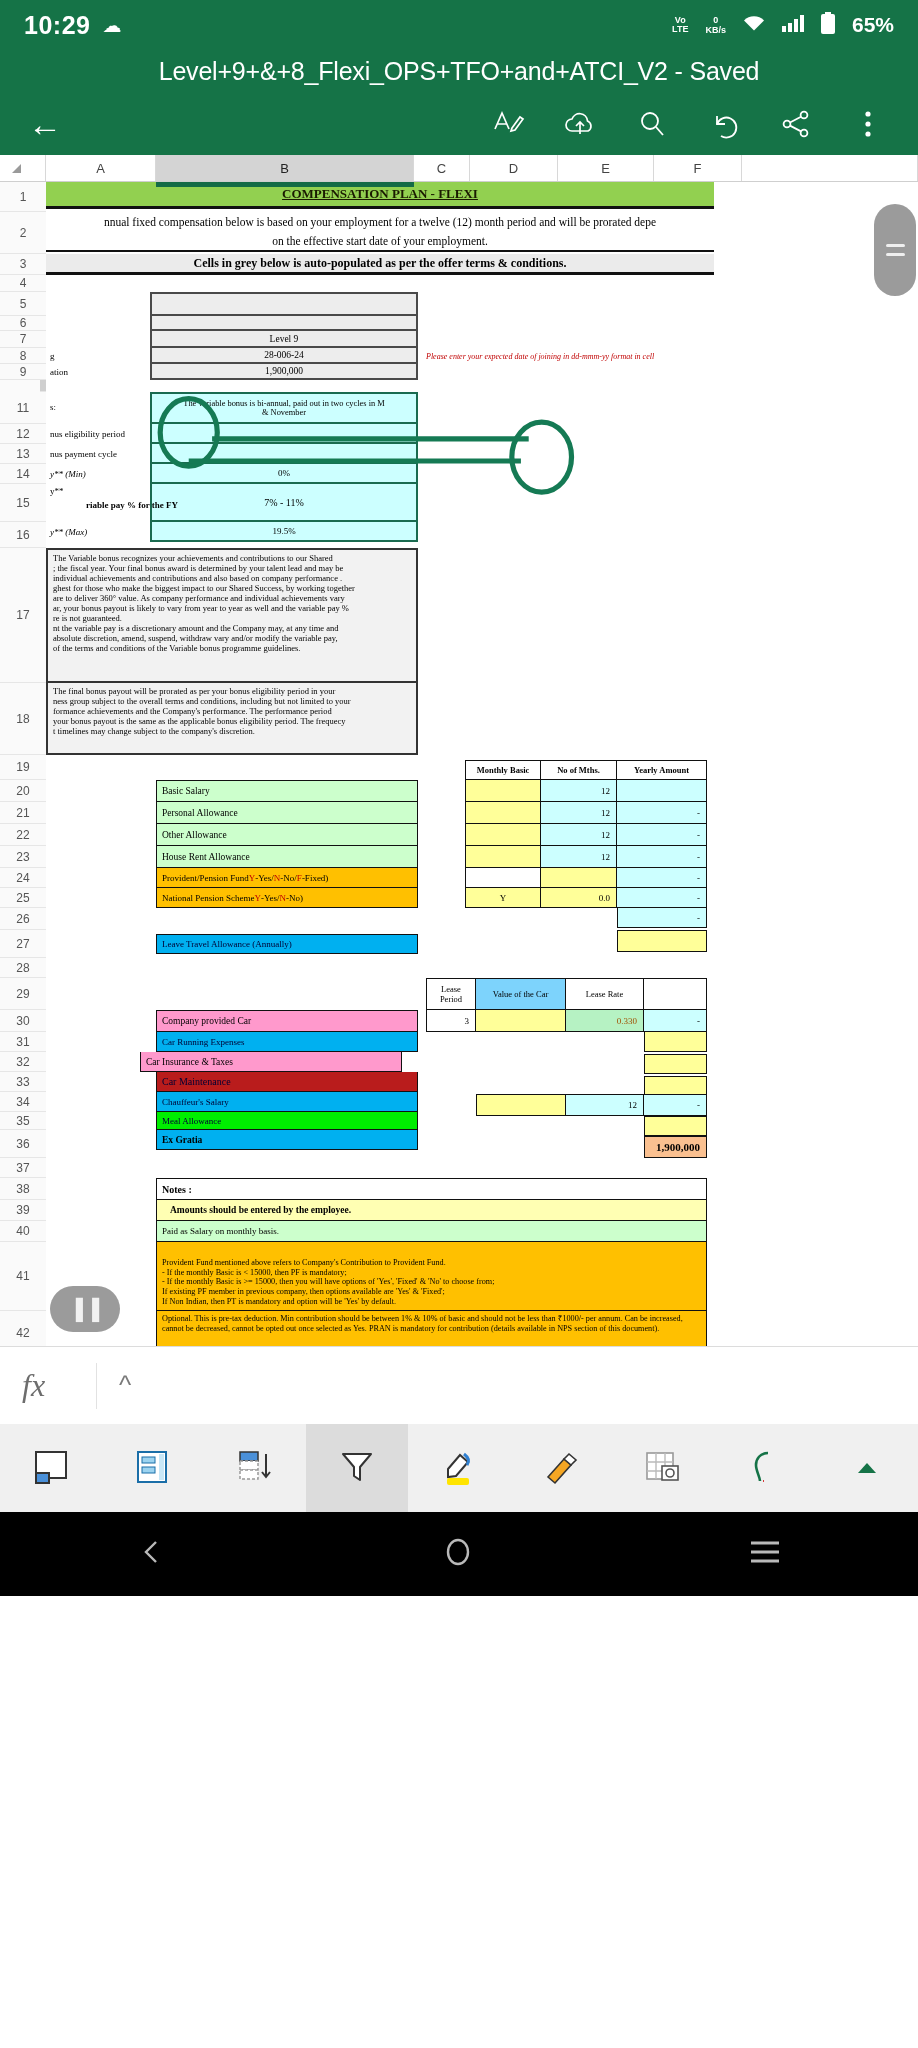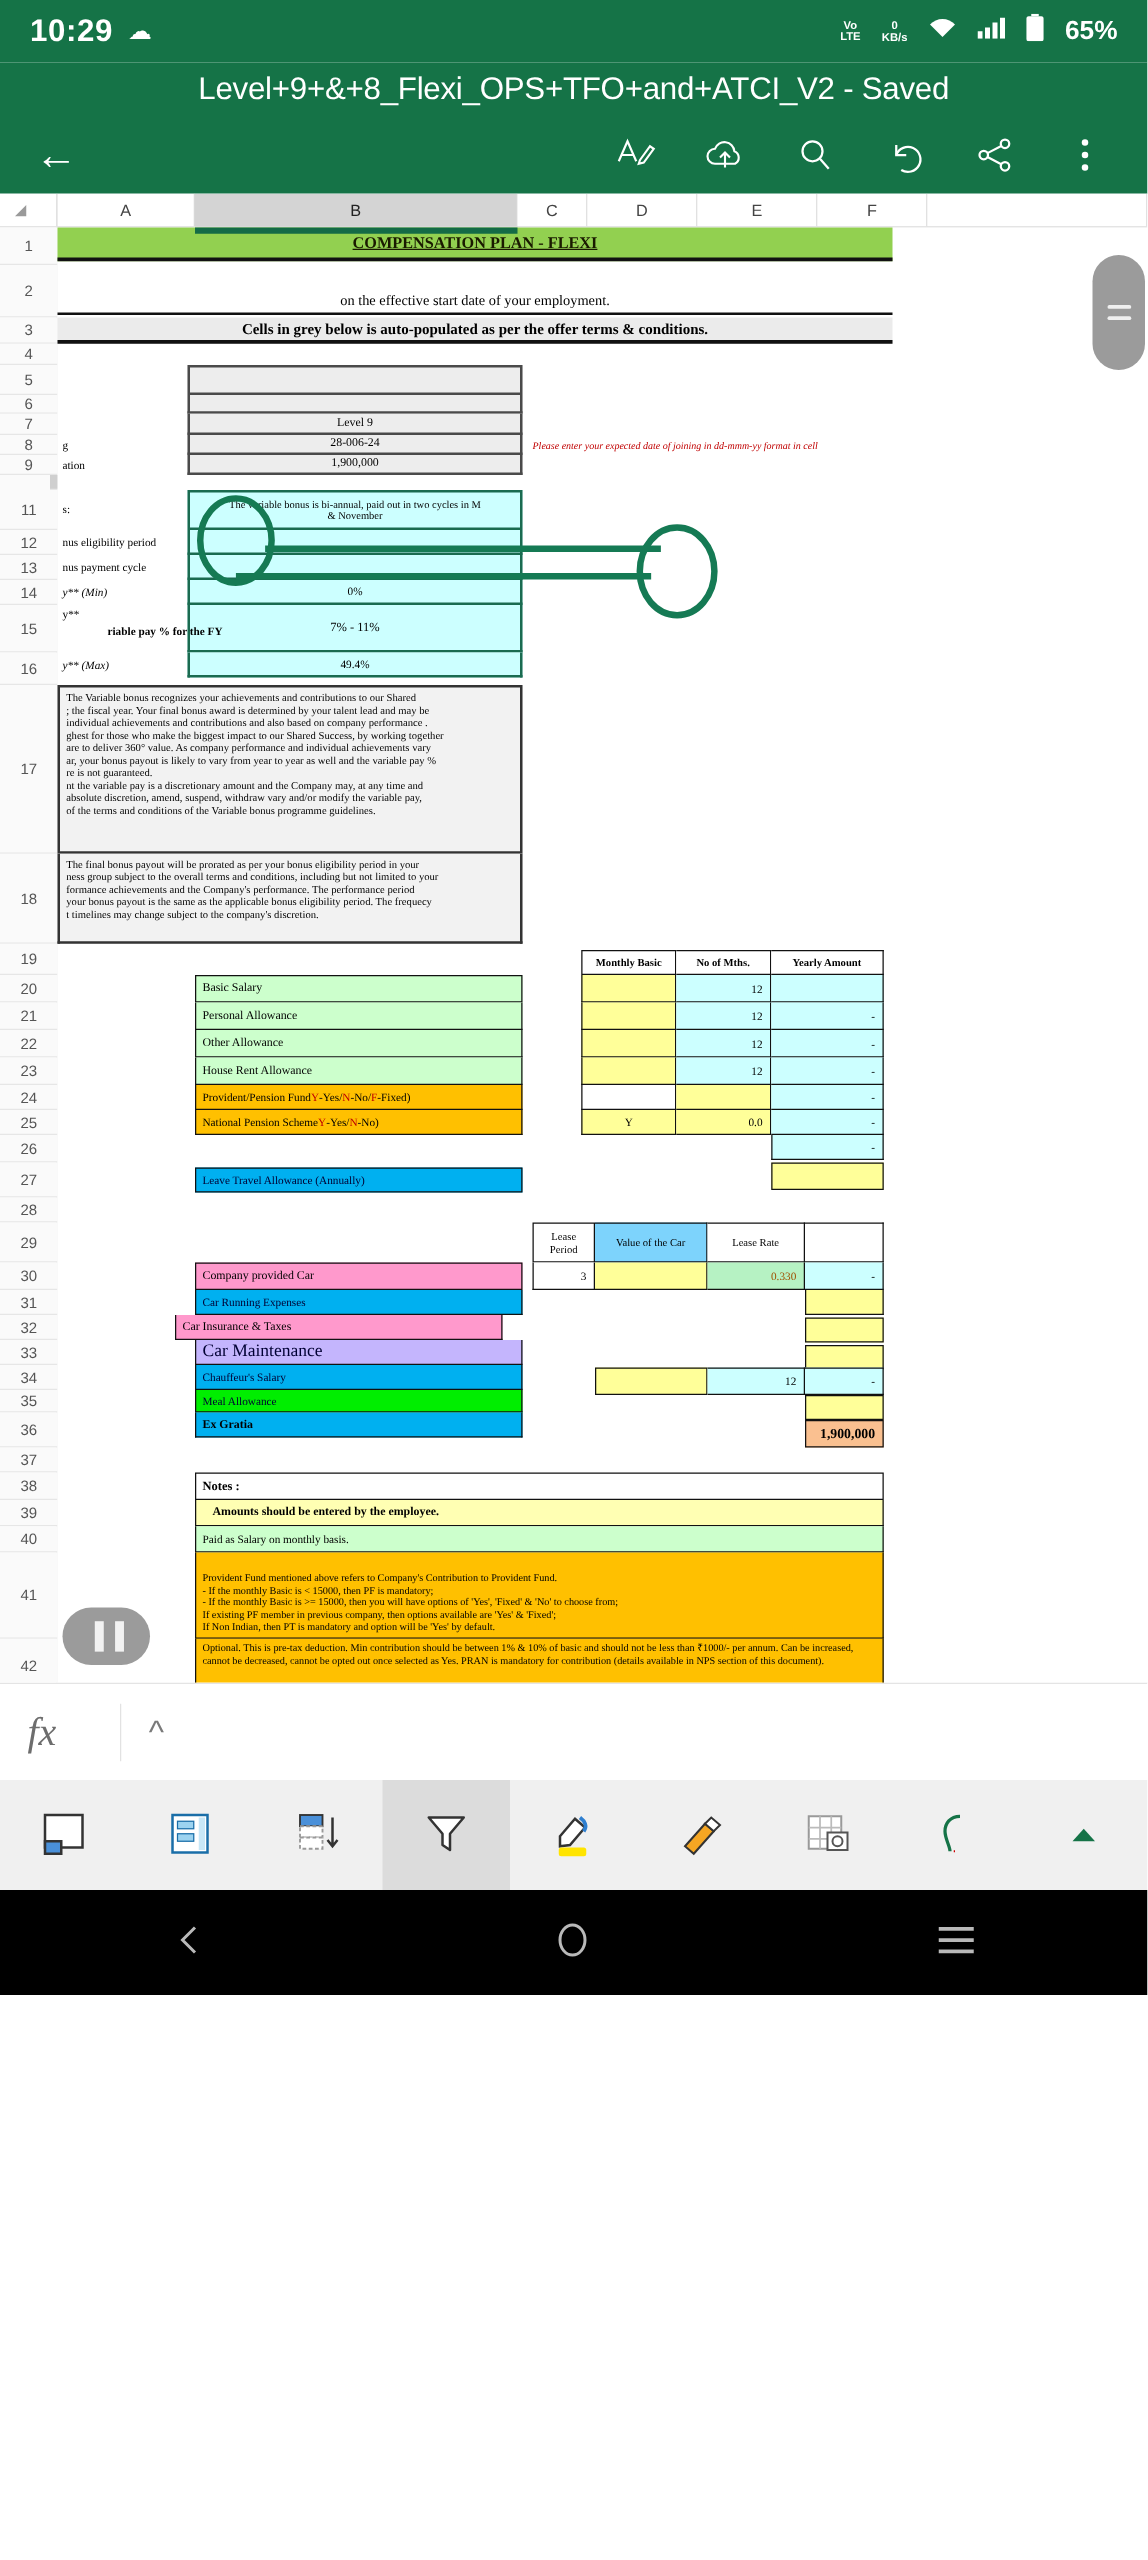--- a/index.html
+++ b/index.html
@@ -267,20 +267,21 @@
           <div class="rh" style="top: 996px; height: 22px;">38</div>
           <div class="rh" style="top: 1018px; height: 21px;">39</div>
           <div class="rh" style="top: 1039px; height: 21px;">40</div>
           <div class="rh" style="top: 1060px; height: 69px;">41</div>
           <div class="rh" style="top: 1129px; height: 44px;">42</div>
         </div>
       <div class="canvas" id="canvas">
 
         <div class="cell ctr serif bold" style="left:0;top:0;width:668px;height:27px;background:#92d050;color:#1a1a00;font-size:13px;text-decoration:underline;border-bottom:3px solid #111;">COMPENSATION  PLAN - FLEXI</div>
 
+        <div class="cell serif" style="left:0;top:30px;width:668px;height:20px;font-size:11.5px;display:flex;align-items:center;justify-content:center;">nnual fixed compensation below is based on your employment for a twelve (12) month period and will be prorated depe</div>
         <div class="cell serif ctr" style="left:0;top:50px;width:668px;height:20px;font-size:11.5px;border-bottom:2px solid #111;">on the effective start date of your employment.</div>
 
         <div class="cell serif bold ctr" style="left:0;top:72px;width:668px;height:21px;background:#ebebeb;font-size:12px;border-bottom:3px solid #111;">Cells in grey below is auto-populated as per the offer terms &amp; conditions.</div>
 
         <div class="cell" style="left:104px;top:110px;width:268px;height:24px;background:#ededed;border:2px solid #4a4a4a;"></div>
         <div class="cell" style="left:104px;top:134px;width:268px;height:15px;background:#ededed;border:2px solid #4a4a4a;border-top:none;"></div>
         <div class="cell ctr serif" style="left:104px;top:149px;width:268px;height:17px;background:#ededed;border:2px solid #4a4a4a;border-top:none;font-size:9.5px;">Level 9</div>
         <div class="cell ctr serif" style="left:104px;top:166px;width:268px;height:16px;background:#ededed;border:2px solid #4a4a4a;border-top:none;font-size:9.5px;">28-006-24</div>
         <div class="cell ctr serif" style="left:104px;top:182px;width:268px;height:16px;background:#ededed;border:2px solid #4a4a4a;border-top:none;font-size:9.5px;">1,900,000</div>
 
@@ -300,21 +301,21 @@
         <div class="cell" style="left:104px;top:262px;width:268px;height:20px;background:#ccffff;border:2px solid #1a6b50;border-top:none;"></div>
         <div class="cell serif" style="left:0;top:262px;width:100px;height:20px;font-size:9px;display:flex;align-items:center;padding-left:4px;">nus payment cycle</div>
 
         <div class="cell ctr serif" style="left:104px;top:282px;width:268px;height:20px;background:#ccffff;border:2px solid #1a6b50;border-top:none;font-size:9px;">0%</div>
         <div class="cell serif" style="left:0;top:282px;width:100px;height:20px;font-size:9px;font-style:italic;display:flex;align-items:center;padding-left:4px;">y** (Min)</div>
 
         <div class="cell ctr serif" style="left:104px;top:302px;width:268px;height:38px;background:#ccffff;border:2px solid #1a6b50;border-top:none;font-size:10px;">7% - 11%</div>
         <div class="cell serif" style="left:0;top:302px;width:100px;height:14px;font-size:9px;display:flex;align-items:center;padding-left:4px;">y**</div>
         <div class="cell serif bold" style="left:0;top:316px;width:100px;height:14px;font-size:9px;display:flex;align-items:center;padding-left:4px;margin-left:36px;">riable pay % for the FY</div>
 
-        <div class="cell ctr serif" style="left:104px;top:340px;width:268px;height:20px;background:#ccffff;border:2px solid #1a6b50;border-top:none;font-size:9px;">49.4%</div>
+        <div class="cell ctr serif" style="left:104px;top:340px;width:268px;height:20px;background:#ccffff;border:2px solid #1a6b50;border-top:none;font-size:9px;">19.5%</div>
         <div class="cell serif" style="left:0;top:340px;width:100px;height:20px;font-size:9px;font-style:italic;display:flex;align-items:center;padding-left:4px;">y** (Max)</div>
 
         <div class="cell serif just" style="left:0;top:366px;width:372px;height:135px;background:#f2f2f2;border:2px solid #333;white-space:pre-line;">The Variable bonus recognizes your achievements and contributions to our Shared
 ; the fiscal year. Your final bonus award is determined by your talent lead and may be
 individual achievements and contributions and also based on company performance .
 ghest for those who make the biggest impact to our Shared Success, by working together
 are to deliver 360° value. As company performance and individual achievements vary
 ar, your bonus payout is likely to vary from year to year as well and the variable pay %
 re is not guaranteed.
 nt the variable pay is a discretionary amount and the Company may, at any time and
@@ -394,21 +395,21 @@
         <div class="cell" style="left:430px;top:828px;width:90px;height:22px;background:#ffff99;border:1.5px solid #111;border-top:none;border-left:none;"></div>
         <div class="cell rgt serif" style="left:520px;top:828px;width:78px;height:22px;background:#b6f2c3;border:1.5px solid #111;border-top:none;border-left:none;font-size:9px;color:#a05000;">0.330</div>
         <div class="cell rgt serif" style="left:598px;top:828px;width:63px;height:22px;background:#ccffff;border:1.5px solid #111;border-top:none;border-left:none;font-size:9px;">-</div>
 
         <div class="cell serif lft" style="left:110px;top:850px;width:262px;height:20px;background:#00b0f0;border:1.5px solid #111;border-top:none;font-size:9px;color:#003;">Car Running Expenses</div>
         <div class="cell" style="left:598px;top:850px;width:63px;height:20px;background:#ffff99;border:1.5px solid #111;border-top:none;"></div>
 
         <div class="cell serif lft" style="left:94px;top:870px;width:262px;height:20px;background:#ff99cc;border:1.5px solid #111;border-top:none;font-size:9.5px;">Car Insurance &amp; Taxes</div>
         <div class="cell" style="left:598px;top:872px;width:63px;height:20px;background:#ffff99;border:1.5px solid #111;"></div>
 
-        <div class="cell serif lft" style="left:110px;top:890px;width:262px;height:20px;background:#c4b5fd;border:1.5px solid #111;border-top:none;font-size:14px;color:#003;">Car Maintenance</div>
+        <div class="cell serif lft" style="left:110px;top:890px;width:262px;height:20px;background:#b91c1c;border:1.5px solid #111;border-top:none;font-size:10px;color:#003;">Car Maintenance</div>
         <div class="cell" style="left:598px;top:894px;width:63px;height:20px;background:#ffff99;border:1.5px solid #111;"></div>
 
         <div class="cell serif lft" style="left:110px;top:910px;width:262px;height:20px;background:#00b0f0;border:1.5px solid #111;border-top:none;font-size:9px;color:#003;">Chauffeur's Salary</div>
         <div class="cell" style="left:430px;top:912px;width:90px;height:22px;background:#ffff99;border:1.5px solid #111;"></div>
         <div class="cell rgt serif" style="left:520px;top:912px;width:78px;height:22px;background:#ccffff;border:1.5px solid #111;border-left:none;font-size:9px;">12</div>
         <div class="cell rgt serif" style="left:598px;top:912px;width:63px;height:22px;background:#ccffff;border:1.5px solid #111;border-left:none;font-size:9px;">-</div>
 
         <div class="cell serif lft" style="left:110px;top:930px;width:262px;height:18px;background:#00ee00;border:1.5px solid #111;border-top:none;font-size:9px;color:#003;">Meal Allowance</div>
         <div class="cell" style="left:598px;top:934px;width:63px;height:20px;background:#ffff99;border:1.5px solid #111;"></div>
 

